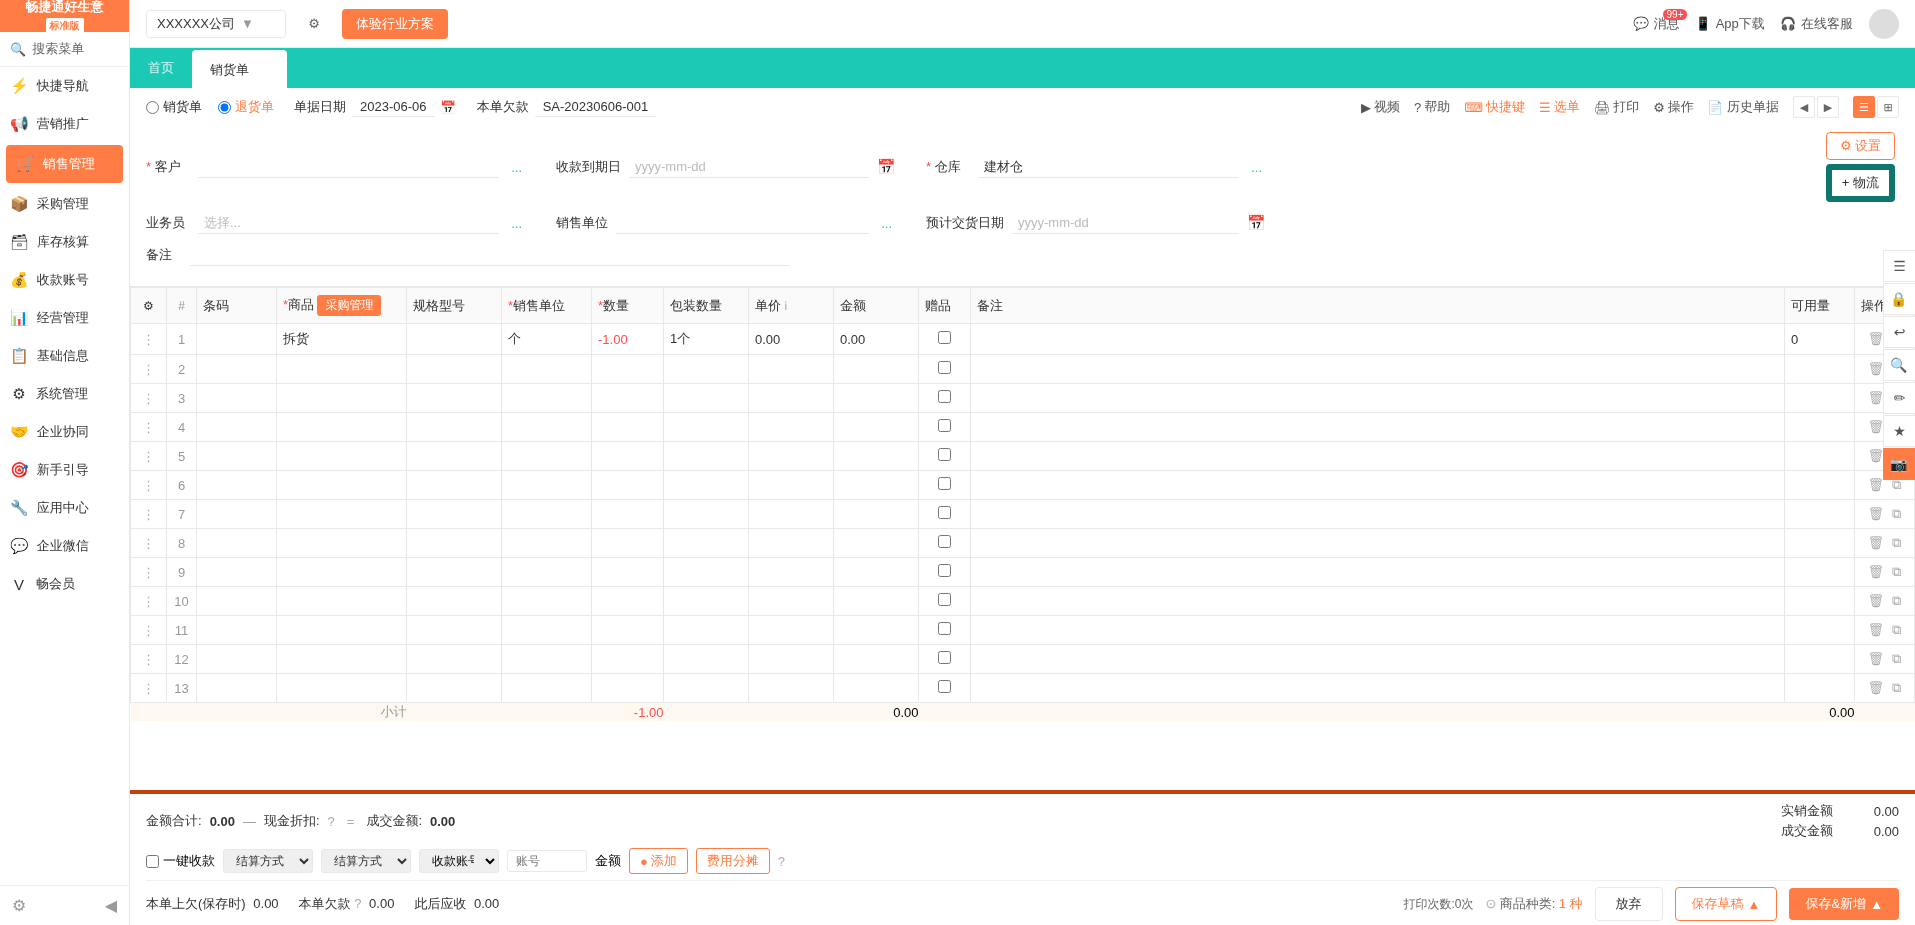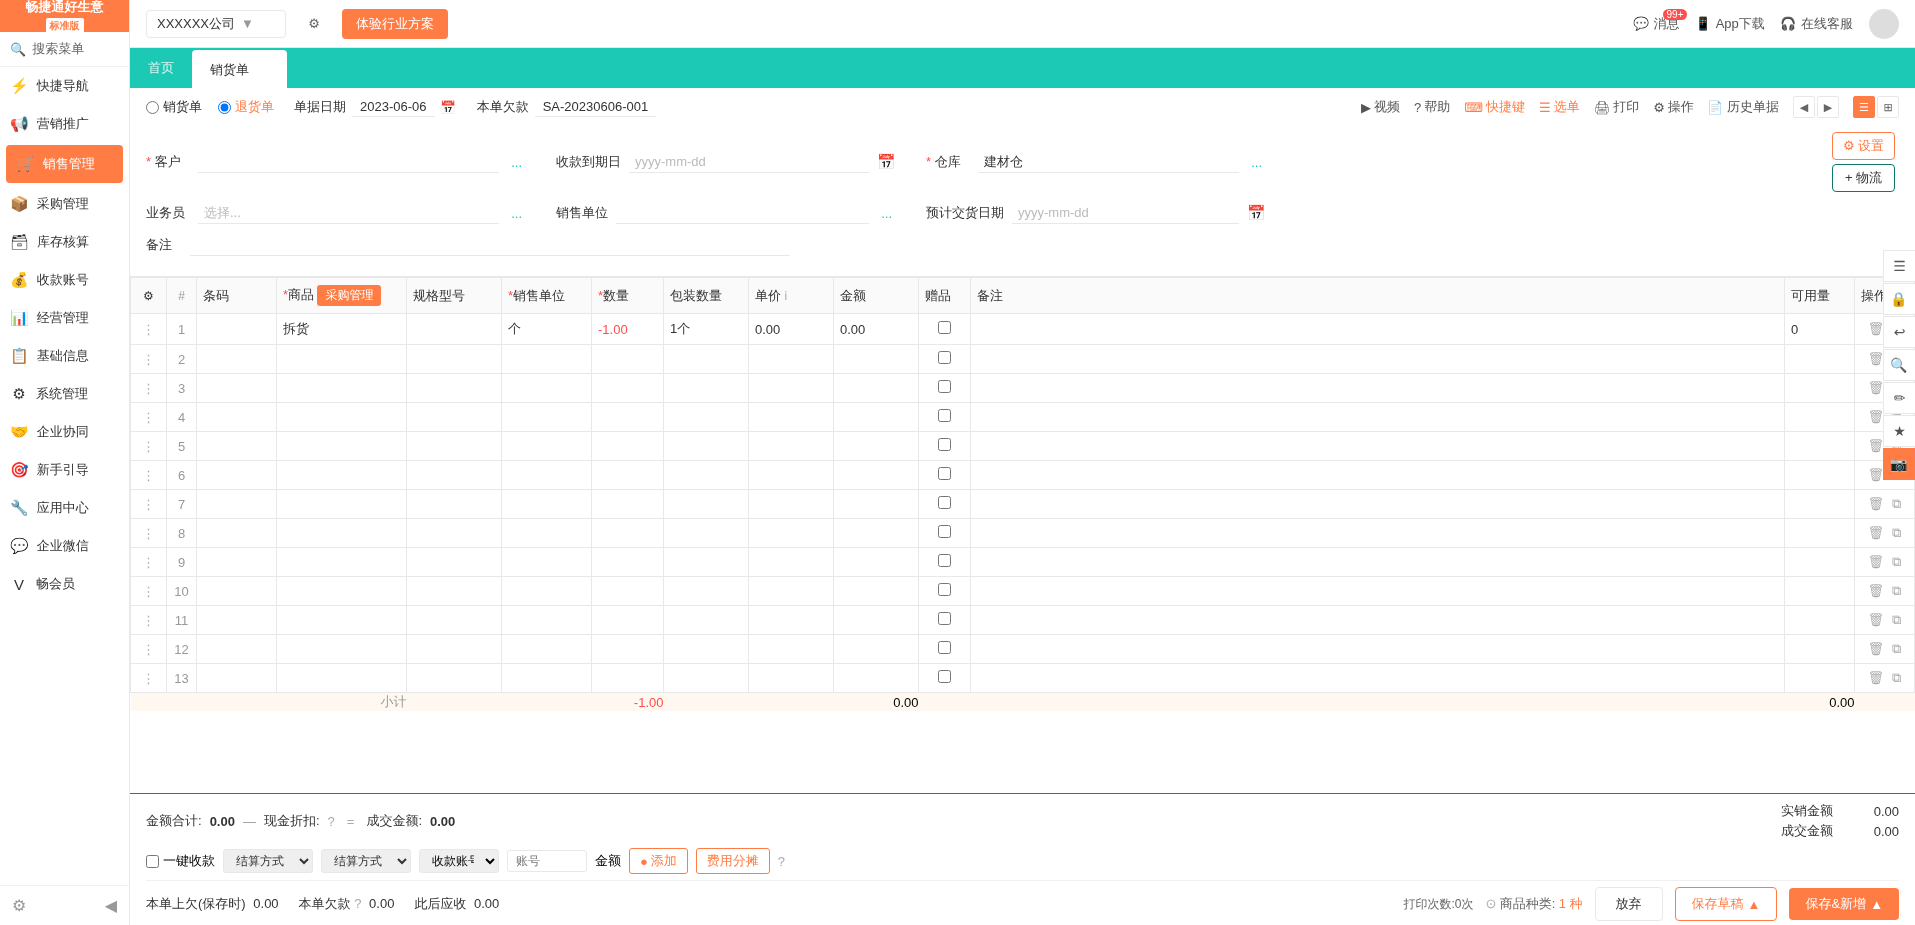--- a/index.html
+++ b/index.html
@@ -186,21 +186,21 @@
       background: #fff;
       border: 1px solid #ff7d45;
       color: #ff7d45;
       border-radius: 4px;
       padding: 4px 10px;
       cursor: pointer;
       font-size: 12px;
     }
     .wuliu-btn {
       background: #fff;
-      border: 1px solid #0f766e;
+      border: 6px solid #0f766e;
       color: #333;
       border-radius: 4px;
       padding: 4px 10px;
       cursor: pointer;
       font-size: 12px;
     }
 
     
     .form-fields {
       padding: 10px 16px;
@@ -289,21 +289,21 @@
     }
     .subtotal-row td {
       background: #fff8f0;
       font-weight: normal;
       text-align: right;
     }
 
     
     .footer-area {
       background: #fff;
-      border-top: 1px solid #c2410c;
+      border-top: 4px solid #c2410c;
       padding: 8px 16px 4px;
     }
     .footer-calc {
       display: flex;
       align-items: center;
       gap: 8px;
       margin-bottom: 8px;
       font-size: 13px;
       color: #333;
     }

